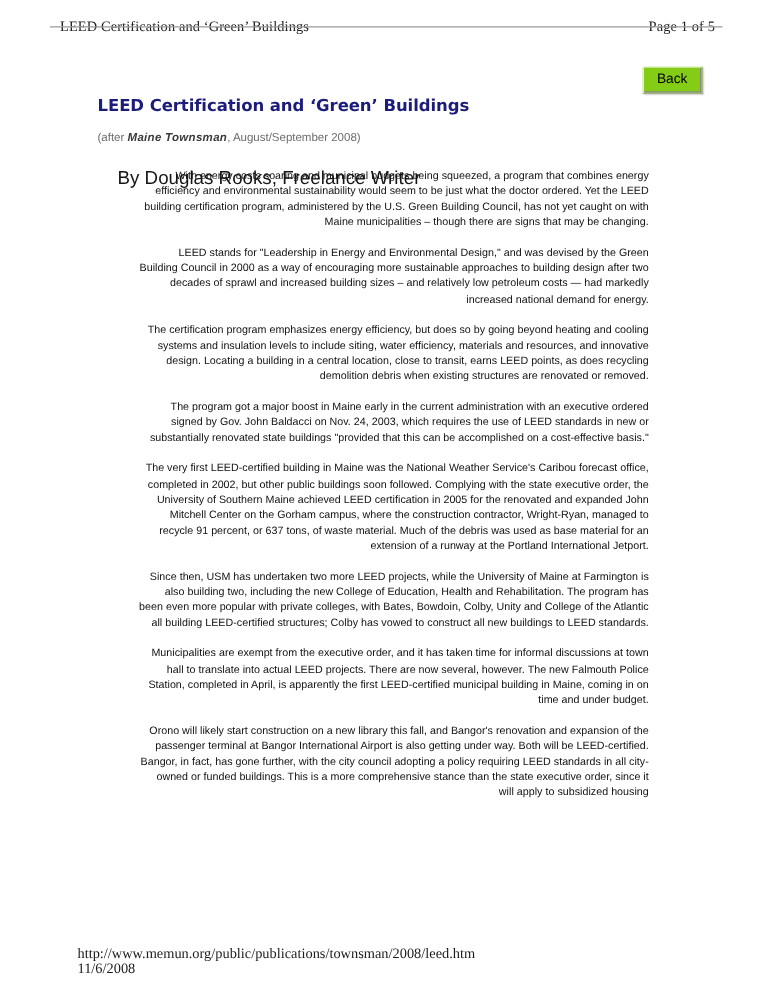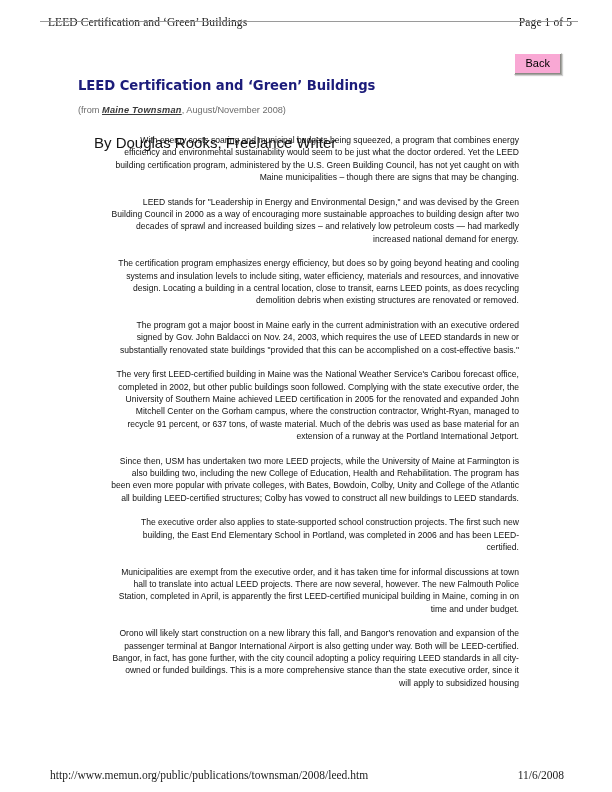--- a/index.html
+++ b/index.html
@@ -54,21 +54,21 @@
   .back-button-wrap {
     position: absolute;
     top: 53px;
     right: 50px;
   }
   .back-button {
     font-family: "Liberation Sans", sans-serif;
     font-size: 11px;
     line-height: 1;
     color: #000;
-    background: #f9a8d4;
+    background: #84cc16;
     border: 1px solid #a7a7a2;
     border-top-color: #ffffff;
     border-left-color: #ffffff;
     box-shadow: inset -1px -1px 0 #8a8a85, 1px 1px 1px rgba(0,0,0,0.18);
     padding: 4px 11px 5px 11px;
     cursor: pointer;
   }
 
   
   .article {
@@ -93,21 +93,20 @@
     font-size: 9.2px;
     color: #6d6d6d;
     margin: 0 0 1px 0;
     line-height: 1.35;
   }
   .byline-source .pub {
     font-style: italic;
     font-weight: bold;
     color: #3a3a3a;
     letter-spacing: 0.25px;
-    text-decoration: underline;
   }
   .byline-author {
     font-family: "Liberation Sans", sans-serif;
     font-size: 15px;
     color: #161616;
     margin: 16px;
     line-height: 1.35;
   }
 
   
@@ -140,20 +139,21 @@
     position: absolute;
     bottom: 11px;
     left: 50px;
     right: 48px;
     display: flex;
     align-items: baseline;
     justify-content: space-between;
     font-family: "Liberation Serif", serif;
     font-size: 11.5px;
     color: #1c1c1c;
+    flex-direction: column;
   }
   .print-footer .ftr-left { white-space: nowrap; }
   .print-footer .ftr-right { white-space: nowrap; margin-left: 12px; }
 </style>
 </head>
 <body>
 
 <div class="page">
 
   <div class="print-header">
@@ -161,32 +161,31 @@
     <span class="hdr-right">Page 1 of 5</span>
   </div>
   <div class="header-rule"></div>
 
   <div class="back-button-wrap">
     <button class="back-button" type="button">Back</button>
   </div>
 
   <div class="article">
     <h1 class="article-title">LEED Certification and ‘Green’ Buildings</h1>
-    <p class="byline-source"><span>(from </span><span class="pub">Maine Townsman</span><span>, August/November 2008)</span></p>
+    <p class="byline-source"><span>(after </span><span class="pub">Maine Townsman</span><span>, August/September 2008)</span></p>
     <p class="byline-author">By Douglas Rooks, Freelance Writer</p>
   </div>
 
   <div class="body-copy">
     <p>With energy costs soaring and municipal budgets being squeezed, a program that combines energy efficiency and environmental sustainability would seem to be just what the doctor ordered. Yet the LEED building certification program, administered by the U.S. Green Building Council, has not yet caught on with Maine municipalities – though there are signs that may be changing.</p>
     <p>LEED stands for "Leadership in Energy and Environmental Design," and was devised by the Green Building Council in 2000 as a way of encouraging more sustainable approaches to building design after two decades of sprawl and increased building sizes – and relatively low petroleum costs — had markedly increased national demand for energy.</p>
     <p>The certification program emphasizes energy efficiency, but does so by going beyond heating and cooling systems and insulation levels to include siting, water efficiency, materials and resources, and innovative design. Locating a building in a central location, close to transit, earns LEED points, as does recycling demolition debris when existing structures are renovated or removed.</p>
     <p>The program got a major boost in Maine early in the current administration with an executive ordered signed by Gov. John Baldacci on Nov. 24, 2003, which requires the use of LEED standards in new or substantially renovated state buildings "provided that this can be accomplished on a cost-effective basis."</p>
     <p>The very first LEED-certified building in Maine was the National Weather Service's Caribou forecast office, completed in 2002, but other public buildings soon followed. Complying with the state executive order, the University of Southern Maine achieved LEED certification in 2005 for the renovated and expanded John Mitchell Center on the Gorham campus, where the construction contractor, Wright-Ryan, managed to recycle 91 percent, or 637 tons, of waste material. Much of the debris was used as base material for an extension of a runway at the Portland International Jetport.</p>
     <p>Since then, USM has undertaken two more LEED projects, while the University of Maine at Farmington is also building two, including the new College of Education, Health and Rehabilitation. The program has been even more popular with private colleges, with Bates, Bowdoin, Colby, Unity and College of the Atlantic all building LEED-certified structures; Colby has vowed to construct all new buildings to LEED standards.</p>
-    <p>The executive order also applies to state-supported school construction projects. The first such new building, the East End Elementary School in Portland, was completed in 2006 and has been LEED-certified.</p>
     <p>Municipalities are exempt from the executive order, and it has taken time for informal discussions at town hall to translate into actual LEED projects. There are now several, however. The new Falmouth Police Station, completed in April, is apparently the first LEED-certified municipal building in Maine, coming in on time and under budget.</p>
     <p>Orono will likely start construction on a new library this fall, and Bangor's renovation and expansion of the passenger terminal at Bangor International Airport is also getting under way. Both will be LEED-certified. Bangor, in fact, has gone further, with the city council adopting a policy requiring LEED standards in all city-owned or funded buildings. This is a more comprehensive stance than the state executive order, since it will apply to subsidized housing</p>
   </div>
 
   <div class="print-footer">
     <span class="ftr-left">http://www.memun.org/public/publications/townsman/2008/leed.htm</span>
     <span class="ftr-right">11/6/2008</span>
   </div>
 
 </div>

